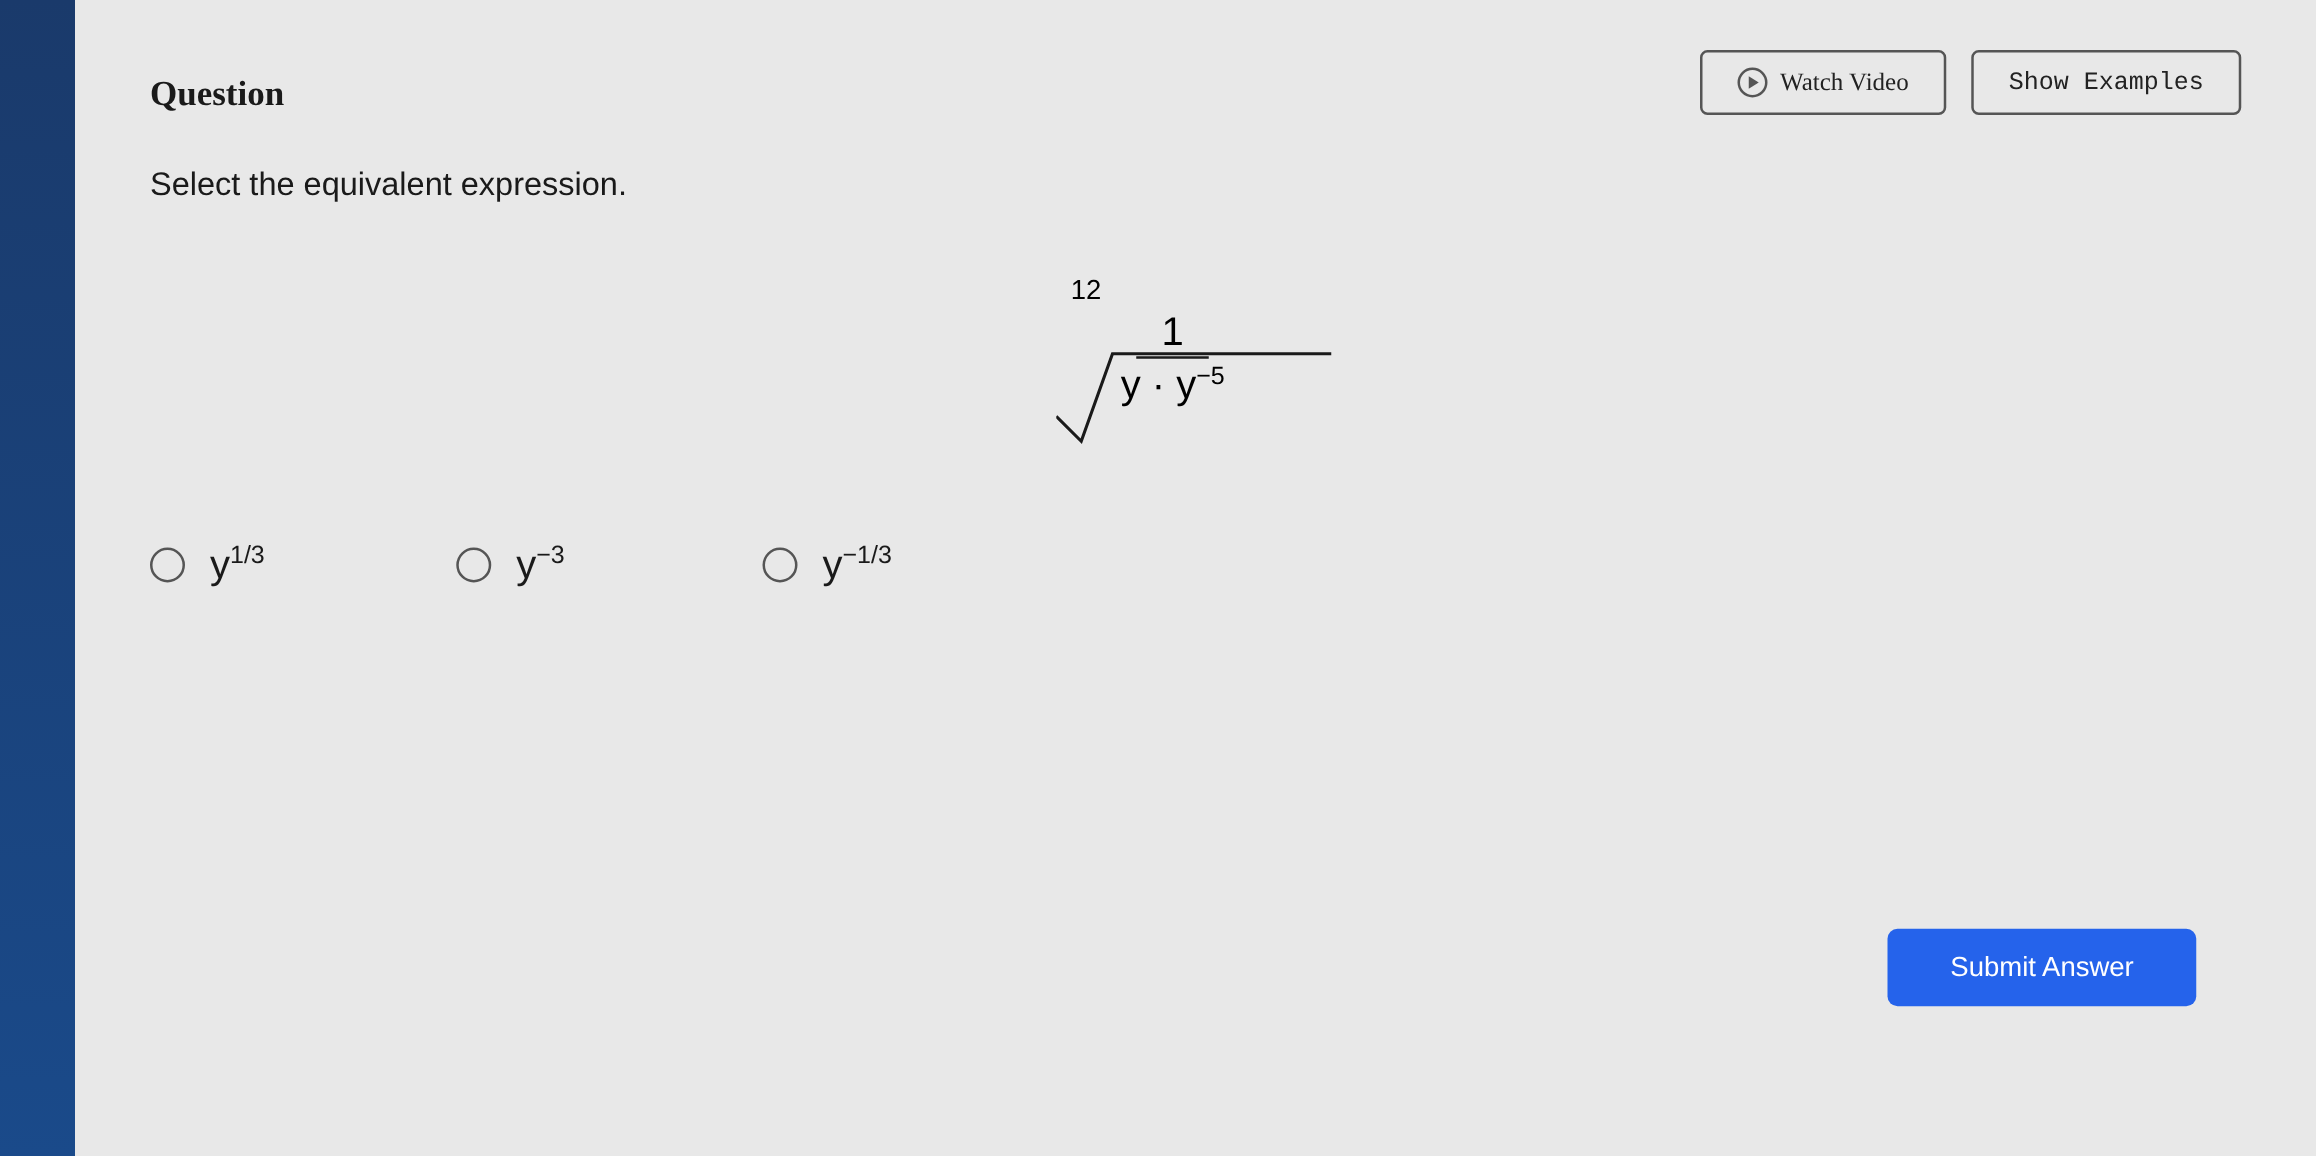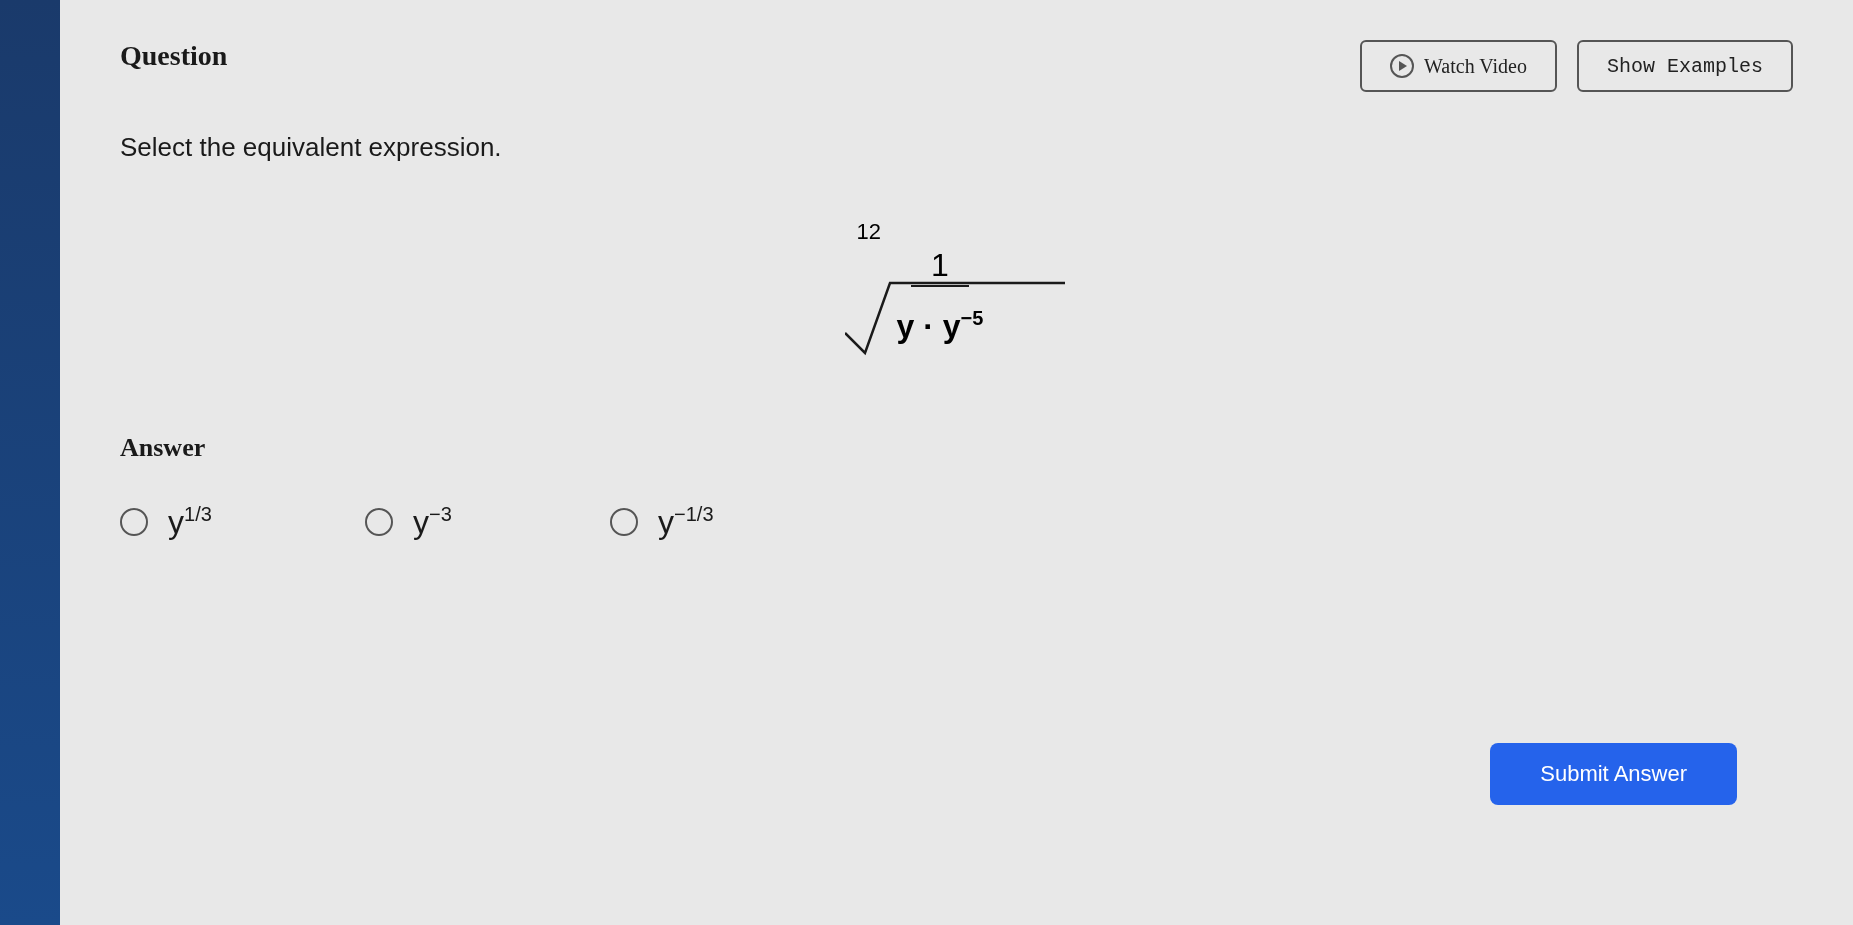--- a/index.html
+++ b/index.html
@@ -35,21 +35,21 @@
       left: 60px;
       right: 0;
       bottom: 0;
       background: #e8e8e8;
       padding: 40px 60px;
     }
 
     
     .top-row {
       display: flex;
-      align-items: flex-start;
+      align-items: flex-end;
       justify-content: space-between;
       margin-bottom: 40px;
     }
 
     .question-label {
       font-size: 28px;
       font-weight: bold;
       color: #1a1a1a;
       font-family: Georgia, serif;
     }
@@ -152,23 +152,22 @@
       font-family: Arial, sans-serif;
       padding-bottom: 4px;
       border-bottom: 2px solid #1a1a1a;
       padding: 0 20px 4px 20px;
       line-height: 1;
     }
 
     .fraction-denominator {
       font-size: 32px;
       font-family: Arial, sans-serif;
-      padding-top: 21px;
+      padding-top: 4px;
       line-height: 1;
-      font-weight: bold;
     }
 
     .fraction-denominator sup {
       font-size: 20px;
     }
 
     
     .answer-label {
       font-size: 26px;
       font-weight: bold;
@@ -208,21 +207,21 @@
     }
 
     .math-option sup {
       font-size: 20px;
     }
 
     
     .submit-btn-container {
       position: absolute;
       bottom: 120px;
-      right: 116px;
+      right: 96px;
     }
 
     .btn-submit {
       background: #2563eb;
       color: white;
       border: none;
       padding: 18px 50px;
       border-radius: 8px;
       font-size: 22px;
       font-family: Arial, sans-serif;
@@ -270,21 +269,20 @@
           <div class="fraction-denominator">
             <span>y</span>
             <span> · </span>
             <span>y</span><sup>−5</sup>
           </div>
         </div>
       </div>
     </div>
   </div>
 
-  <div class="answer-label">Answer</div>
 
   <div class="answer-grid">
 
     <div class="answer-option">
       <div class="radio-circle"></div>
       <span class="math-option">
         y<sup><span>1</span>/<span>3</span></sup>
       </span>
     </div>
 

